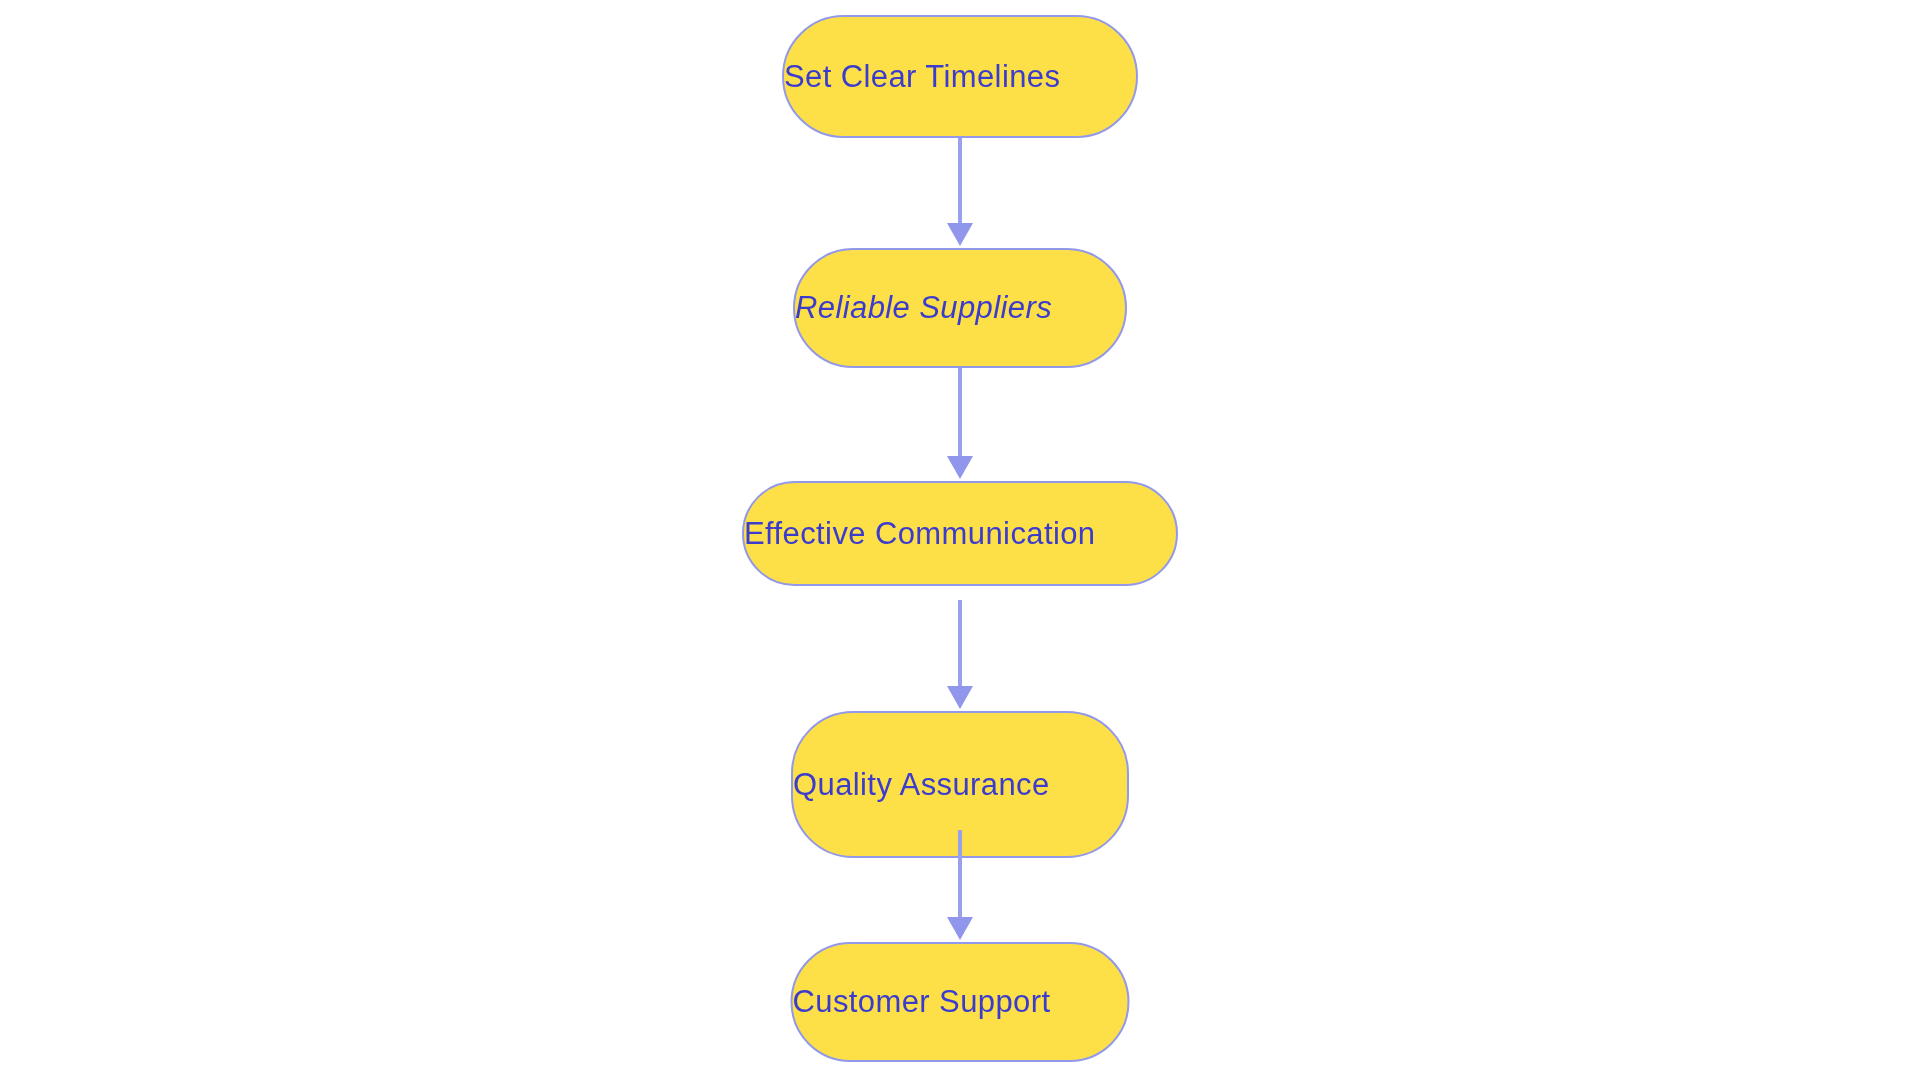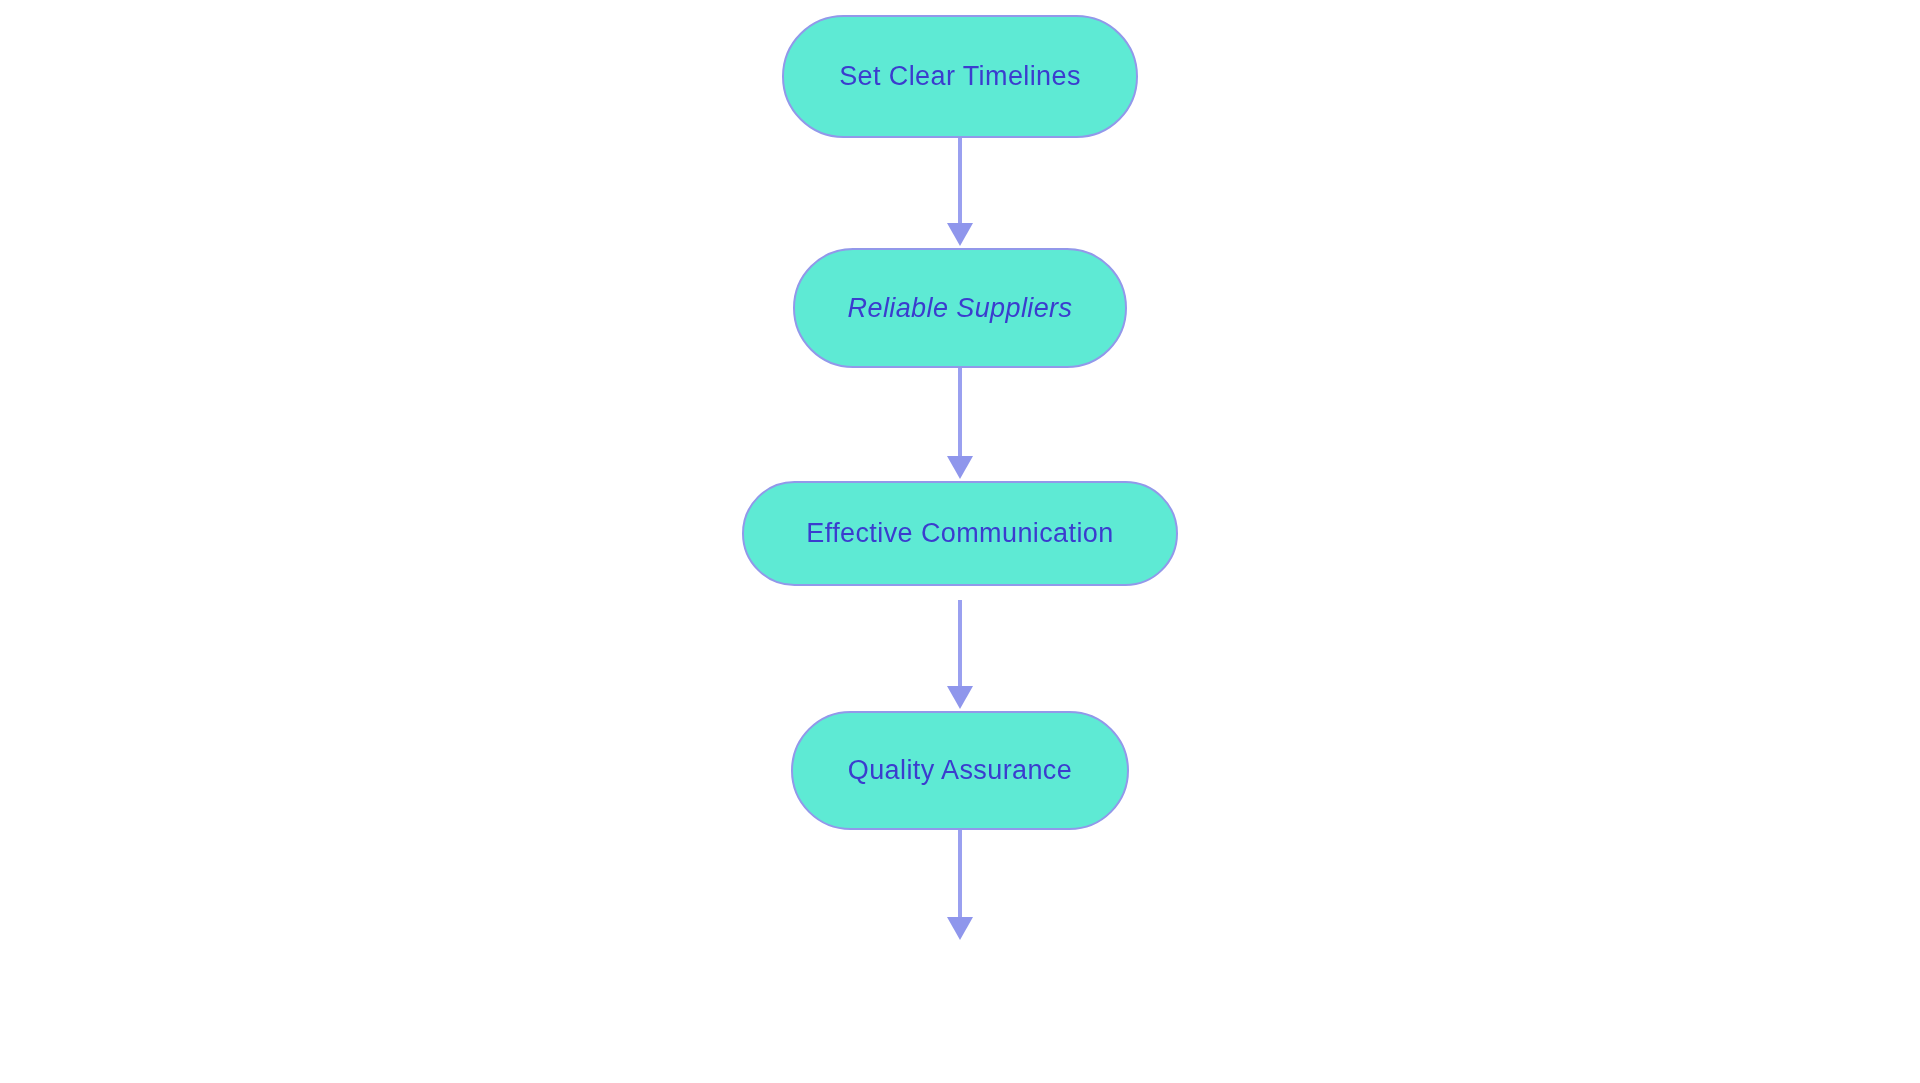--- a/index.html
+++ b/index.html
@@ -12,36 +12,35 @@
     position: relative;
     width: 1920px;
     height: 1083px;
     background: #ffffff;
     overflow: hidden;
   }
   .node {
     position: absolute;
     left: 50%;
     transform: translateX(-50%);
-    background: #5eead4;
+    background: #fde047;
     border: 2px solid #9298ea;
     border-radius: 62px;
     color: #3b3cce;
-    font-size: 27px;
+    font-size: 31px;
     letter-spacing: 0.4px;
     display: flex;
     align-items: center;
-    justify-content: center;
     box-sizing: border-box;
     white-space: nowrap;
   }
   .node-1 { top: 15px;  width: 356px; height: 123px; }
   .node-2 { top: 248px; width: 334px; height: 120px; font-style: italic; }
   .node-3 { top: 481px; width: 436px; height: 105px; }
-  .node-4 { top: 711px; width: 338px; height: 119px; }
+  .node-4 { top: 711px; width: 338px; height: 147px; }
   .node-5 { top: 942px; width: 339px; height: 120px; }
 
   .connector {
     position: absolute;
     left: 50%;
     transform: translateX(-50%);
     width: 26px;
     display: flex;
     flex-direction: column;
     align-items: center;
@@ -98,14 +97,17 @@
 
   <div class="node node-4">
     <span>Quality Assurance</span>
   </div>
 
   <div class="connector connector-4">
     <div class="arrow-line"></div>
     <div class="arrow-head"></div>
   </div>
 
+  <div class="node node-5">
+    <span>Customer Support</span>
+  </div>
 
 </div>
 
 </body></html>

